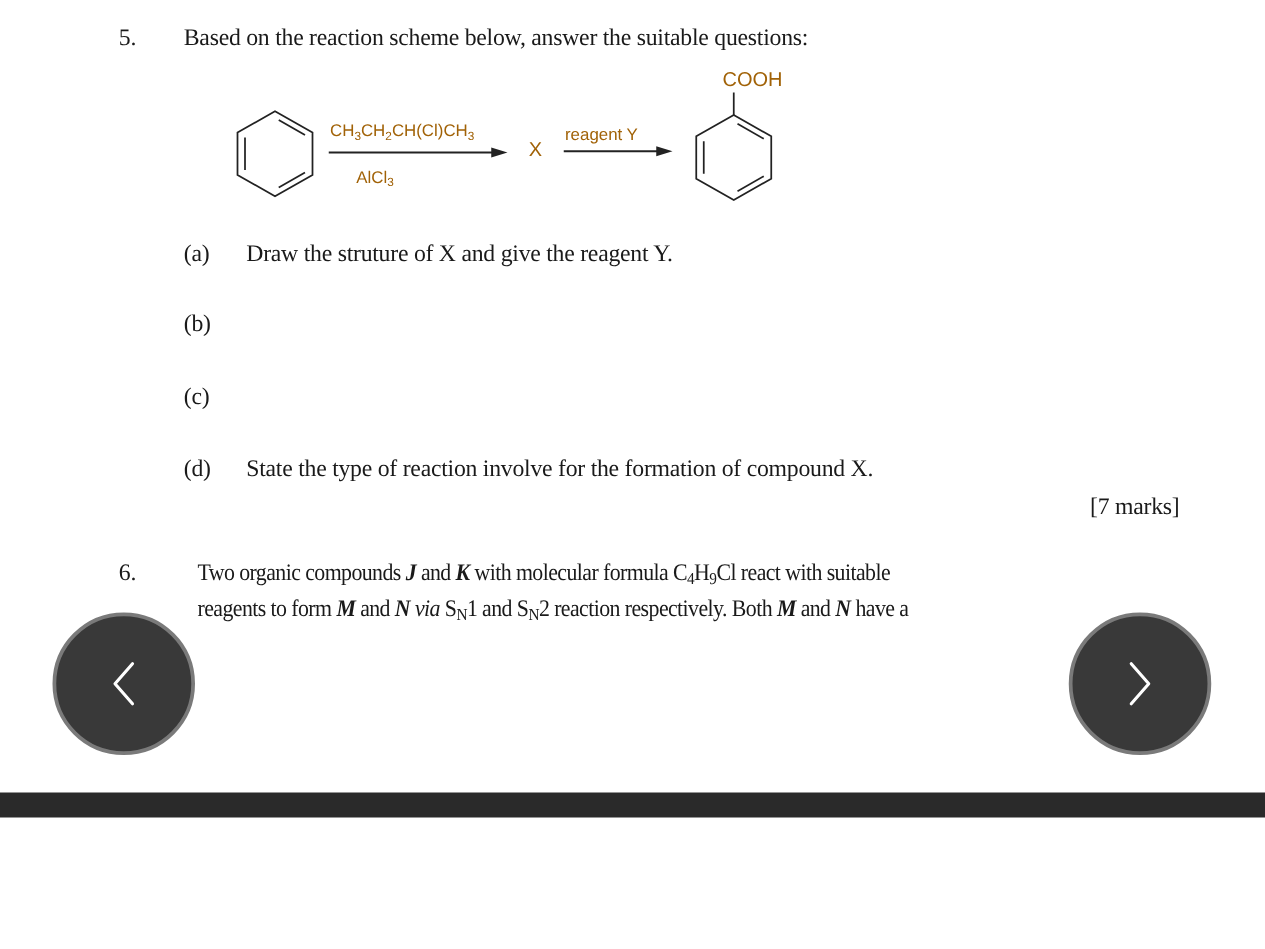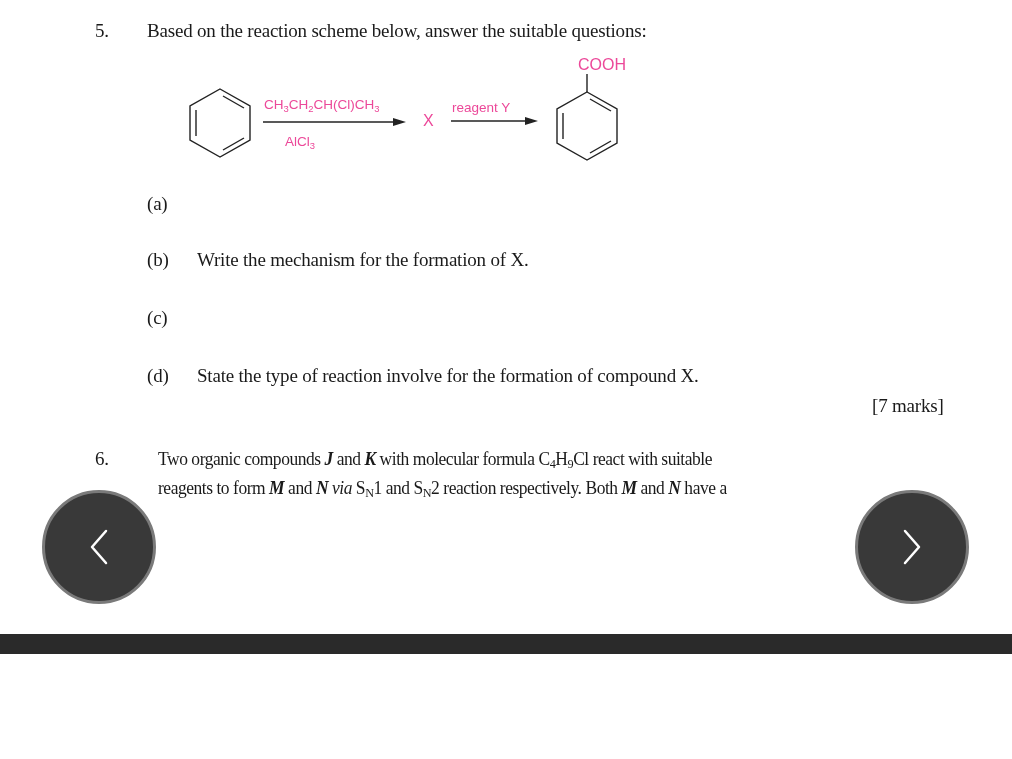--- a/index.html
+++ b/index.html
@@ -6,21 +6,21 @@
   body {
     width: 1012px; height: 759px; position: relative; overflow: hidden;
     background: #ffffff;
     font-family: "Liberation Serif", serif;
     color: #1a1a1a;
   }
   .viewer { position: absolute; left: 0; top: 0; width: 1012px; height: 634px; background: #fff; }
   .abs { position: absolute; white-space: nowrap; }
   .qtext { font-size: 19px; letter-spacing: -0.2px; }
   .q6 { font-size: 19px; letter-spacing: -0.5px; transform-origin: left top; }
-  .scheme-label { font-family: "Liberation Sans", sans-serif; font-size: 13.5px; color: #ec4899; }
+  .scheme-label { font-family: "Liberation Sans", sans-serif; font-size: 13.5px; color: #a16207; }
   .nav-btn {
     position: absolute; width: 114px; height: 114px; border-radius: 50%;
     background: #393939; border: 3px solid #7a7a7a; box-sizing: border-box;
     display: flex; align-items: center; justify-content: center; cursor: pointer;
   }
   .bottom-bar { position: absolute; left: 0; top: 634px; width: 1012px; height: 20px; background: #2a2a2a; }
   sub { font-size: 70%; vertical-align: -3px; }
   .bi { font-weight: bold; font-style: italic; }
 </style>
 </head>
@@ -59,23 +59,23 @@
     </g>
   </svg>
 
   <div class="abs scheme-label" style="left:264px; top:97px;">CH<sub>3</sub>CH<sub>2</sub>CH(Cl)CH<sub>3</sub></div>
   <div class="abs scheme-label" style="left:285px; top:134px;">AlCl<sub>3</sub></div>
   <div class="abs scheme-label" style="left:423px; top:112px; font-size:16px;">X</div>
   <div class="abs scheme-label" style="left:452px; top:100px;">reagent Y</div>
   <div class="abs scheme-label" style="left:578px; top:56px; font-size:16px;">COOH</div>
 
   <div class="abs qtext" style="left:147px; top:193px;">(a)</div>
+  <div class="abs qtext" style="left:197px; top:193px;">Draw the struture of X and give the reagent Y.</div>
 
   <div class="abs qtext" style="left:147px; top:249px;">(b)</div>
-  <div class="abs qtext" style="left:197px; top:249px;">Write the mechanism for the formation of X.</div>
 
   <div class="abs qtext" style="left:147px; top:307px;">(c)</div>
 
   <div class="abs qtext" style="left:147px; top:365px;">(d)</div>
   <div class="abs qtext" style="left:197px; top:365px;">State the type of reaction involve for the formation of compound X.</div>
 
   <div class="abs qtext" style="left:872px; top:395px;">[7 marks]</div>
 
   <div class="abs qtext" style="left:95px; top:448px;">6.</div>
   <div class="abs q6" style="left:158px; top:448px; transform: scaleX(0.92);"><span>Two organic compounds </span><span class="bi">J</span><span> and </span><span class="bi">K</span><span> with molecular formula C</span><sub>4</sub><span>H</span><sub>9</sub><span>Cl react with suitable</span></div>

